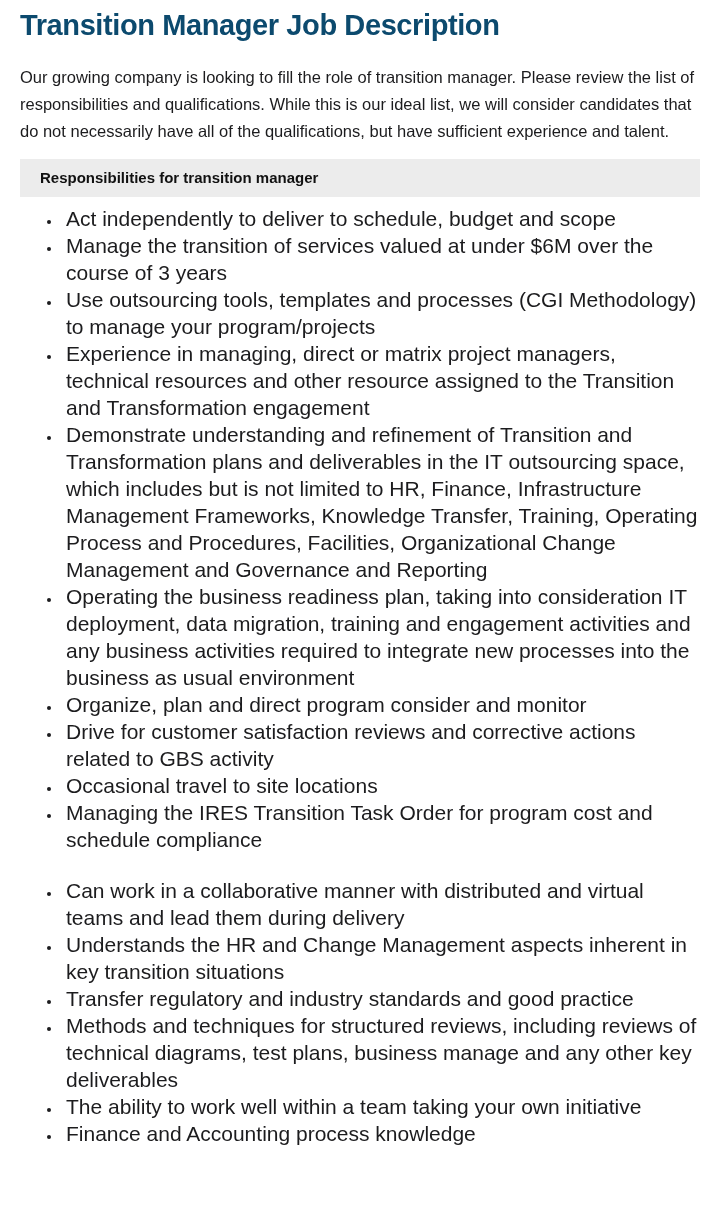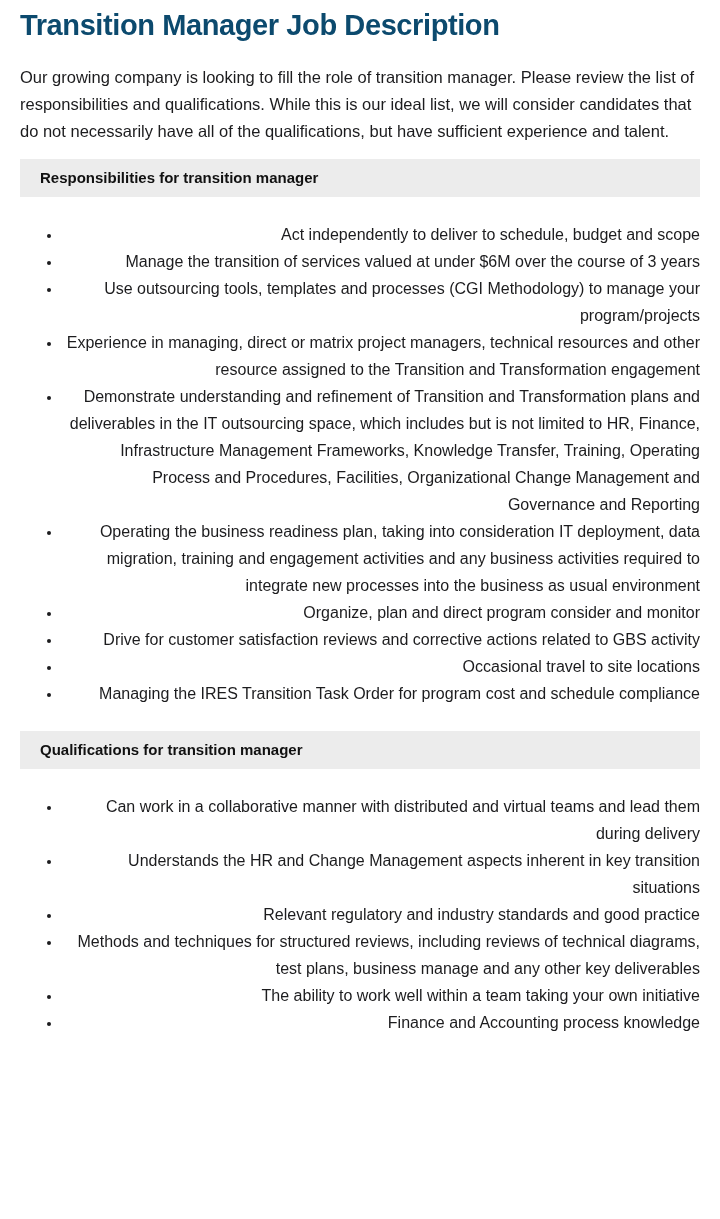--- a/index.html
+++ b/index.html
@@ -34,26 +34,25 @@
   .section-header {
     background: #ececec;
     font-size: 15px;
     font-weight: 700;
     line-height: 18px;
     padding: 10px 20px;
     margin: 0;
     color: #111111;
   }
   ul.bullet-list {
-    margin: 24px 0 24px 0;
+    margin: 8px 0 24px 0;
     padding: 0 0 0 42px;
-    font-size: 16px;
+    font-size: 21px;
     line-height: 27px;
     list-style: disc outside;
-    text-align: right;
   }
   ul.bullet-list li {
     padding-left: 4px;
     margin: 0;
   }
   ul.bullet-list li::marker {
     font-size: 13px;
     color: #1c1c1e;
   }
   section:last-of-type ul.bullet-list {
@@ -79,24 +78,23 @@
         <li>Demonstrate understanding and refinement of Transition and Transformation plans and deliverables in the IT outsourcing space, which includes but is not limited to HR, Finance, Infrastructure Management Frameworks, Knowledge Transfer, Training, Operating Process and Procedures, Facilities, Organizational Change Management and Governance and Reporting</li>
         <li>Operating the business readiness plan, taking into consideration IT deployment, data migration, training and engagement activities and any business activities required to integrate new processes into the business as usual environment</li>
         <li>Organize, plan and direct program consider and monitor</li>
         <li>Drive for customer satisfaction reviews and corrective actions related to GBS activity</li>
         <li>Occasional travel to site locations</li>
         <li>Managing the IRES Transition Task Order for program cost and schedule compliance</li>
       </ul>
   </section>
 
   <section>
-    <h2 class="section-header">Qualifications for transition manager</h2>
     <ul class="bullet-list">
         <li>Can work in a collaborative manner with distributed and virtual teams and lead them during delivery</li>
         <li>Understands the HR and Change Management aspects inherent in key transition situations</li>
-        <li>Relevant regulatory and industry standards and good practice</li>
+        <li>Transfer regulatory and industry standards and good practice</li>
         <li>Methods and techniques for structured reviews, including reviews of technical diagrams, test plans, business manage and any other key deliverables</li>
         <li>The ability to work well within a team taking your own initiative</li>
         <li>Finance and Accounting process knowledge</li>
       </ul>
   </section>
 
 </div>
 
 </body></html>

